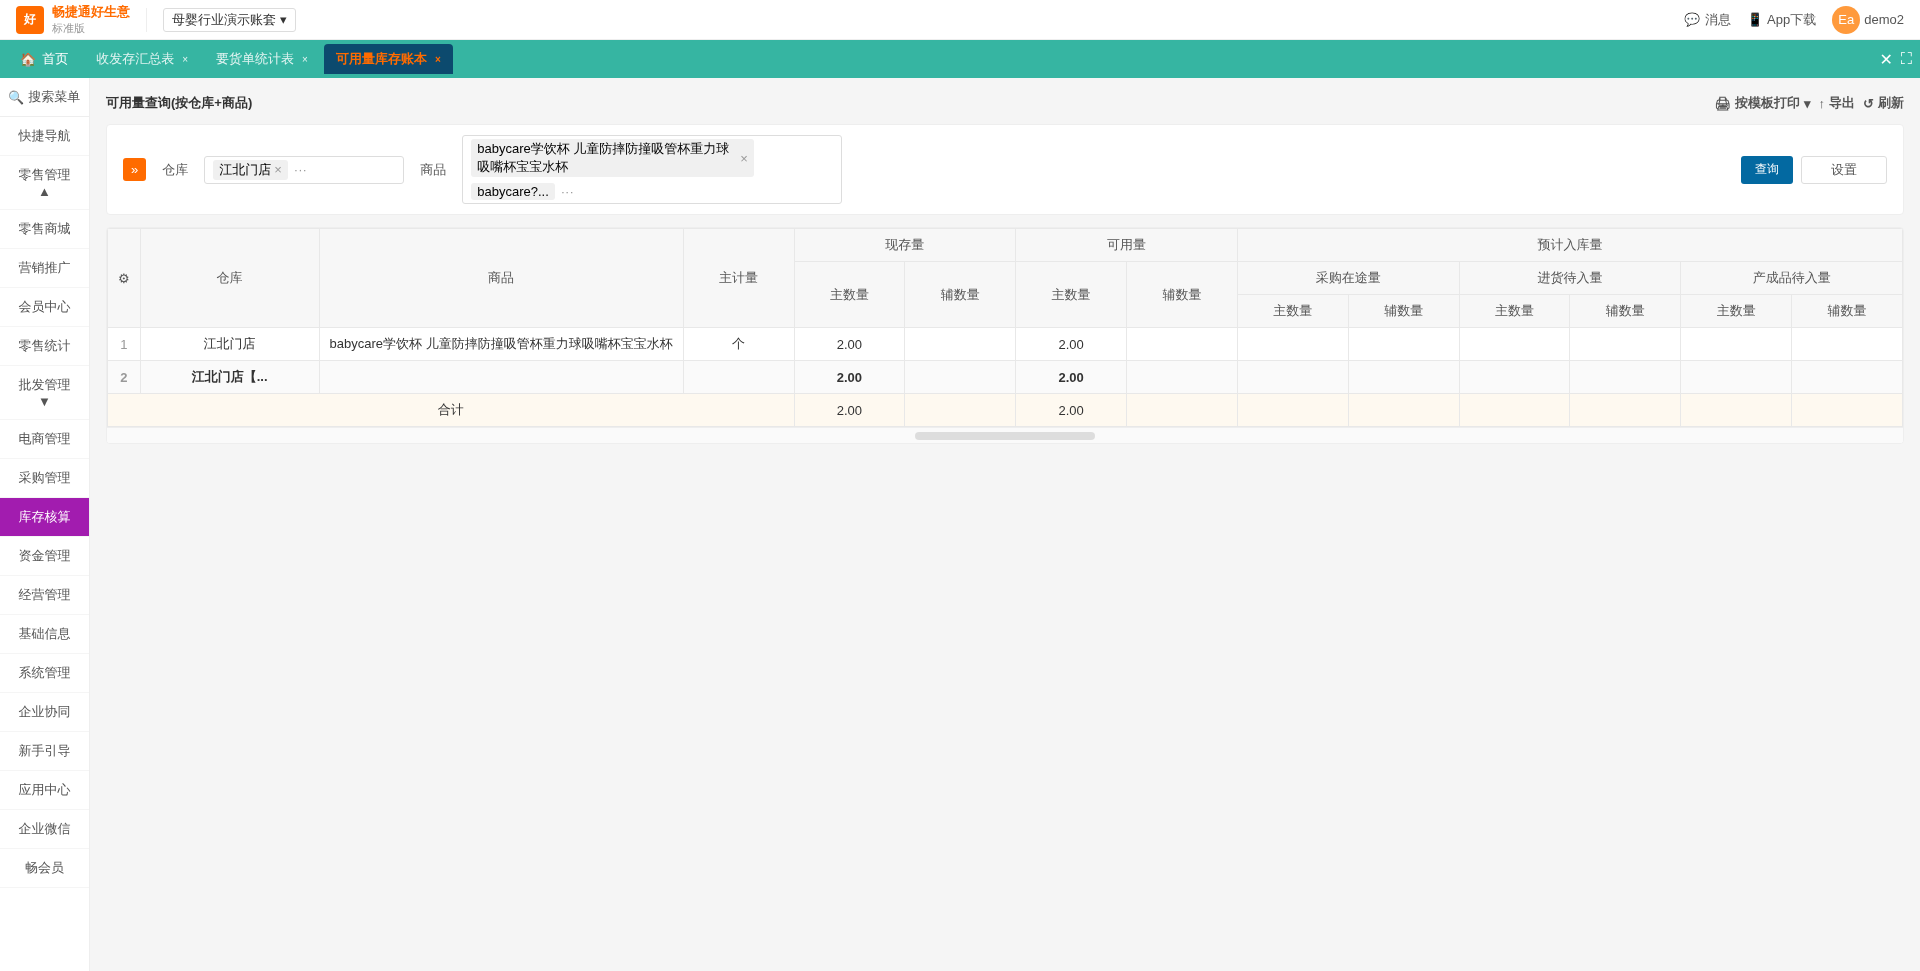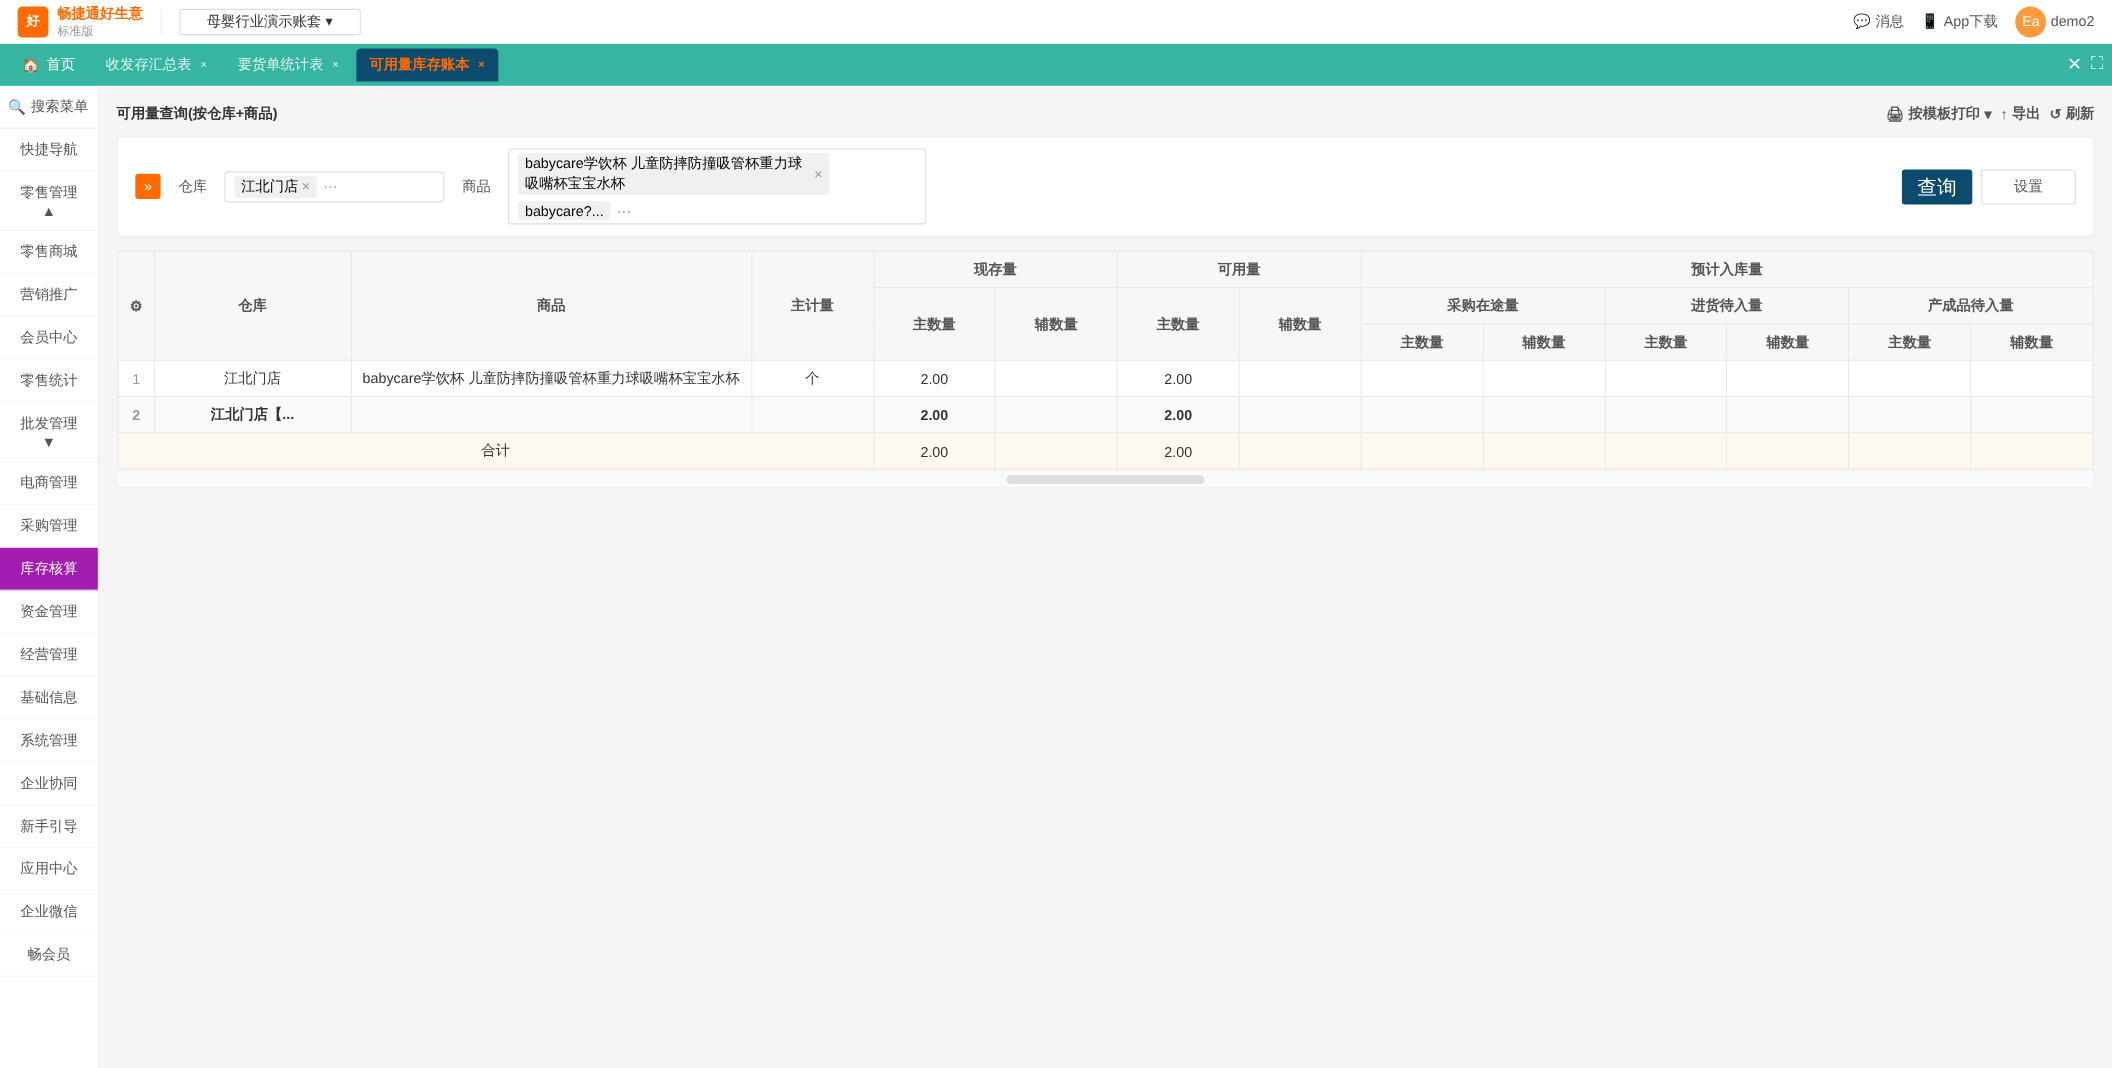--- a/index.html
+++ b/index.html
@@ -8,21 +8,21 @@
     
     .top-header {
       display: flex; align-items: center; justify-content: space-between;
       background: #fff; height: 40px; padding: 0 16px;
       border-bottom: 1px solid #eee; flex-shrink: 0;
     }
     .logo-area { display: flex; align-items: center; gap: 8px; }
     .logo-icon { width: 28px; height: 28px; background: #ff6b00; border-radius: 4px; display: flex; align-items: center; justify-content: center; color: white; font-weight: bold; font-size: 12px; }
     .logo-text { color: #ff6b00; font-size: 13px; font-weight: bold; }
     .logo-sub { color: #999; font-size: 11px; }
-    .industry-selector { display: flex; align-items: center; gap: 4px; color: #333; font-size: 13px; cursor: pointer; border: 1px solid #ddd; padding: 2px 24px; border-radius: 3px; }
+    .industry-selector { display: flex; align-items: center; gap: 4px; color: #333; font-size: 13px; cursor: pointer; border: 1px solid #ddd; padding: 2px 8px; border-radius: 3px; }
     .top-right { display: flex; align-items: center; gap: 16px; }
     .top-right-item { display: flex; align-items: center; gap: 4px; color: #555; cursor: pointer; font-size: 13px; }
     .avatar { width: 28px; height: 28px; border-radius: 50%; background: #ff9a3c; display: flex; align-items: center; justify-content: center; color: white; font-size: 12px; overflow: hidden; }
 
     
     .tab-bar {
       display: flex; align-items: center; background: #36b5a2; height: 38px;
       padding: 0 8px; flex-shrink: 0; gap: 4px;
     }
     .tab-item {
@@ -56,21 +56,21 @@
       padding: 10px 8px; cursor: pointer; color: #555; font-size: 13px;
       border-bottom: 1px solid #f5f5f5;
       flex-direction: column;
     }
 
     
     .content-area { flex: 1; overflow: auto; padding: 16px; background: #f5f5f5; }
     .page-title { font-size: 16px; font-weight: bold; color: #333; margin-bottom: 12px; display: flex; justify-content: space-between; }
     .page-title-actions { display: flex; gap: 8px; }
     .btn-action { display: flex; align-items: center; gap: 4px; color: #555; cursor: pointer; font-size: 13px; }
-    .btn-orange { background: #0c4a6e; color: white; border: none; padding: 4px 14px; border-radius: 3px; cursor: pointer; font-size: 18px; font-family: Liberation Mono, monospace; }
+    .btn-orange { background: #0369a1; color: white; border: none; padding: 4px 14px; border-radius: 3px; cursor: pointer; font-size: 12px; font-family: Liberation Mono, monospace; }
     .btn-white { background: white; color: #555; border: 1px solid #ddd; padding: 4px 29px; border-radius: 3px; cursor: pointer; font-size: 13px; }
 
     
     .filter-bar {
       background: white; border: 1px solid #eee; border-radius: 4px;
       padding: 10px 16px; margin-bottom: 12px; display: flex; align-items: center; gap: 16px;
     }
     .filter-toggle { background: #ff6b00; color: white; border: none; padding: 4px 8px; border-radius: 3px; cursor: pointer; font-size: 13px; }
     .filter-label { color: #555; }
     .filter-tag-box {
@@ -83,21 +83,21 @@
       background: #f0f0f0; border-radius: 3px; padding: 1px 6px; font-size: 12px;
     }
     .filter-tag .x { cursor: pointer; color: #999; }
     .filter-ellipsis { color: #999; cursor: pointer; }
     .filter-actions { margin-left: auto; display: flex; gap: 8px; }
 
     
     .table-container { background: white; border: 1px solid #eee; border-radius: 4px; overflow: auto; }
     table { width: 100%; border-collapse: collapse; }
     th, td { border: 1px solid #e8e8e8; padding: 7px 10px; text-align: center; white-space: nowrap; font-size: 13px; }
-    th { background: #f7f7f7; color: #555; font-weight: bold; }
+    th { background: #f7f7f7; color: #555; font-weight: normal; }
     td { color: #333; }
     .row-index { color: #999; }
     .summary-row td { background: #fef9f0; font-weight: normal; color: #333; }
 
     
     .table-footer { height: 16px; background: #fafafa; border-top: 1px solid #eee; }
 
     
     ::-webkit-scrollbar { width: 6px; height: 6px; }
     ::-webkit-scrollbar-track { background: #f5f5f5; }

